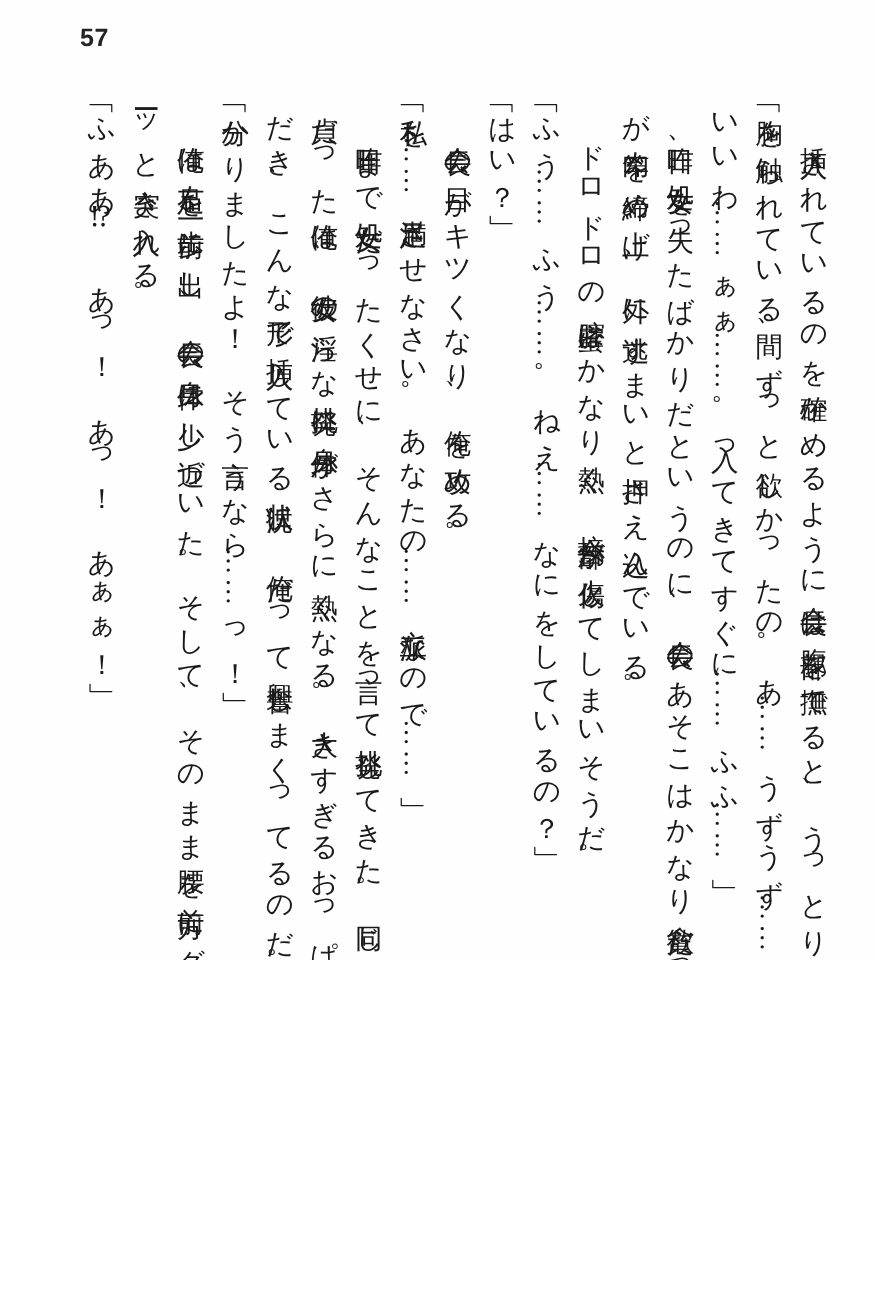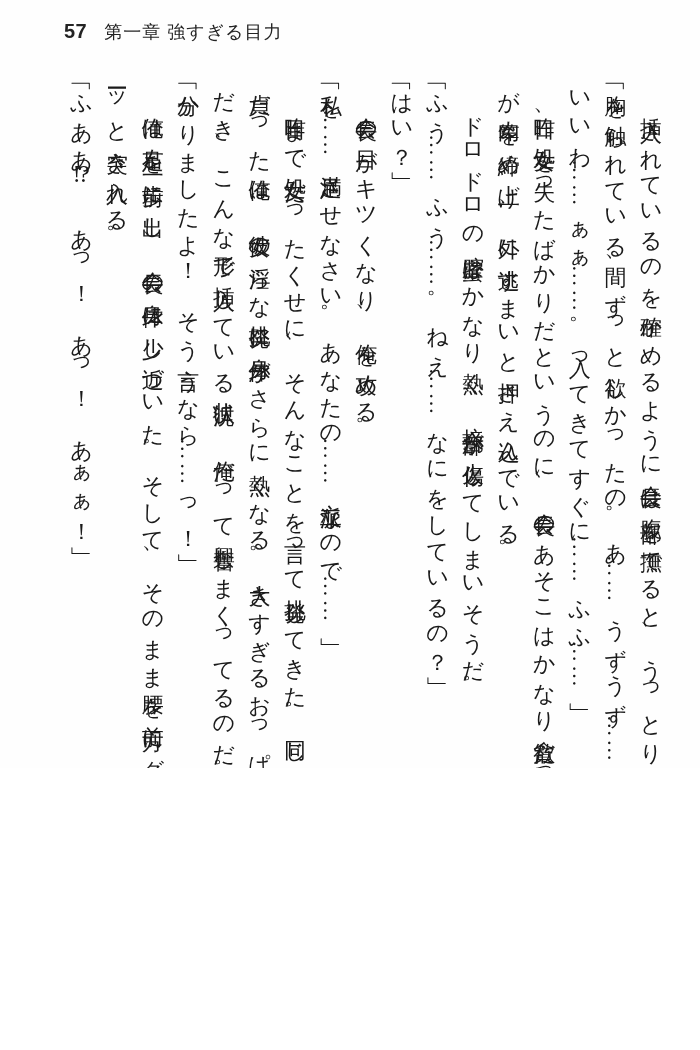--- a/index.html
+++ b/index.html
@@ -50,21 +50,20 @@
     white-space: nowrap;
   }
 </style>
 </head>
 <body>
 
 <div class="page">
 
   <div class="header">
     <span class="page-num">57</span>
-    <span class="chapter">第一章 強すぎる目力</span>
   </div>
 
   <div class="body-text">
     <div class="tline">　挿入されているのを確かめるように会長は腹部を撫でると、うっとりと微笑む。</div>
     <div class="tline">「胸を触られている間、ずっと欲しかったの。あ……うずうず……して……。あぁ、い、</div>
     <div class="tline">いいわ……ぁぁ……。入ってきてすぐに……ふふ……」</div>
     <div class="tline">　昨日、処女を失ったばかりだというのに、会長のあそこはかなり貪欲だった。膣肉全体</div>
     <div class="tline">が肉竿を締め上げ、外に逃すまいと押さえ込んでいる。</div>
     <div class="tline">　ドロドロの膣蜜はかなり熱く、接合部が火傷してしまいそうだ。</div>
     <div class="tline">「ふう……ふう……。ねえ……なにをしているの？」</div>

